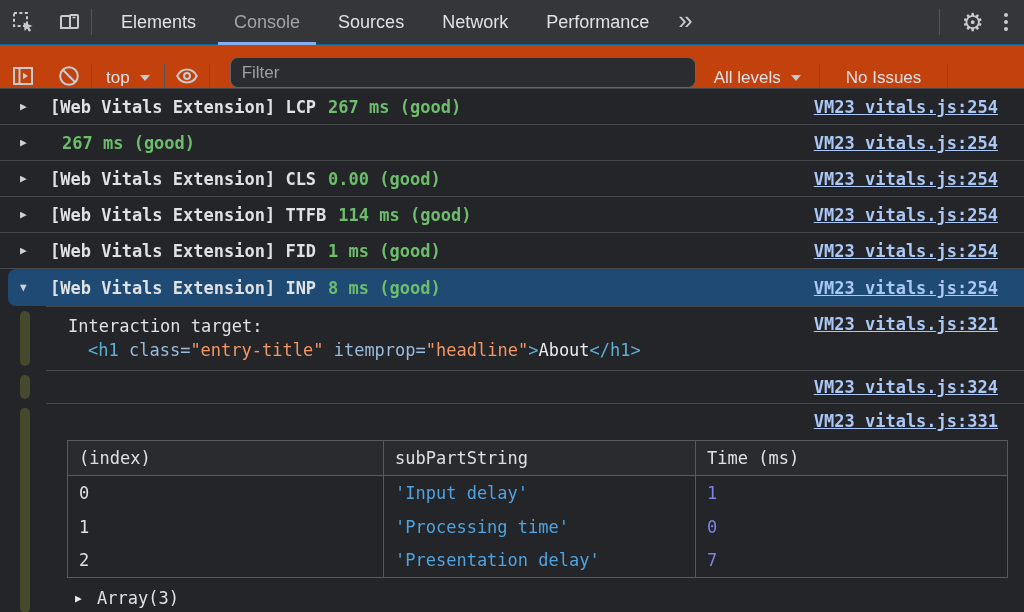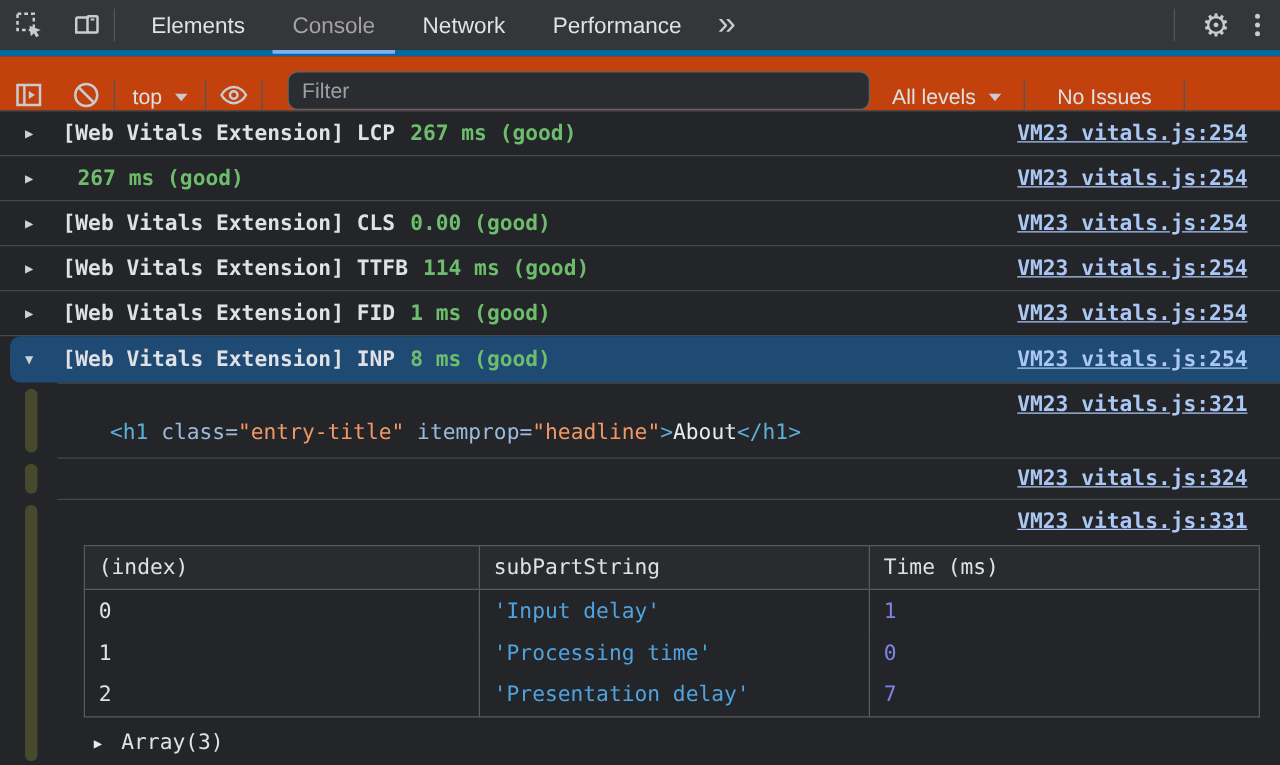--- a/index.html
+++ b/index.html
@@ -1,21 +1,21 @@
 <!DOCTYPE html>
 <html><head>
 <meta charset="utf-8">
 <style>
   * { box-sizing: border-box; margin: 0; padding: 0; }
   html,body { width:1024px; height:612px; overflow:hidden; }
   body { background:#242528; font-family:"Liberation Sans", sans-serif; color:#e8eaed; }
 
   
   .tabbar { display:flex; align-items:center; height:45px; background:#35363a;
-            border-bottom:5px solid #0369a1; }
+            border-bottom:1px solid #0369a1; }
   .tb-icon { width:24px; height:24px; display:flex; align-items:center; justify-content:center;
              color:#c9cbce; flex:0 0 auto; }
   .tabbar .tb-icon.inspect { margin-left:11px; }
   .tabbar .tb-icon.device { margin-left:22px; }
   .vsep { width:1px; height:26px; background:#54555a; margin:0 10px; flex:0 0 auto; }
   .vsep.short { height:24px; }
   .tab { position:relative; height:45px; display:flex; align-items:center; padding:0 19px;
          font-size:18px; color:#dfe1e4; cursor:default; }
   .tab.active { color:#a3a3a3; }
   .tab.active::after { content:""; position:absolute; left:3px; right:3px; bottom:0;
@@ -109,20 +109,23 @@
   </span>
   <span class="vsep"></span>
 
   <div class="tab">
       <span>Elements</span>
     </div>
   <div class="tab active">
       <span>Console</span>
     </div>
   <div class="tab">
+      <span>Sources</span>
+    </div>
+  <div class="tab">
       <span>Network</span>
     </div>
   <div class="tab">
       <span>Performance</span>
     </div>
   <span class="more-tabs">»</span>
 
   <div class="tabbar-right">
     <span class="vsep"></span>
     <span class="gear">⚙</span>
@@ -216,20 +219,21 @@
     <span>[Web Vitals Extension] INP</span>
     <span class="msg-val">8 ms (good)</span>
     <a class="jslink">VM23 vitals.js:254</a>
   </div>
 
   <div class="group">
     <div class="sub-sep"></div>
 
     <div class="block block1">
       <div class="sub-line">
+        <span class="sub-text">Interaction target:</span>
         <a class="jslink">VM23 vitals.js:321</a>
       </div>
       <div class="code-line"><span class="tag">&lt;h1</span><span class="attr"> class=</span><span class="avalue">"entry-title"</span><span class="attr"> itemprop=</span><span class="avalue">"headline"</span><span class="tag">&gt;</span><span class="plain">About</span><span class="tag">&lt;/h1&gt;</span></div>
     </div>
     <div class="sub-sep"></div>
 
     <div class="block block2">
       <div class="sub-line">
         <a class="jslink">VM23 vitals.js:324</a>
       </div>

